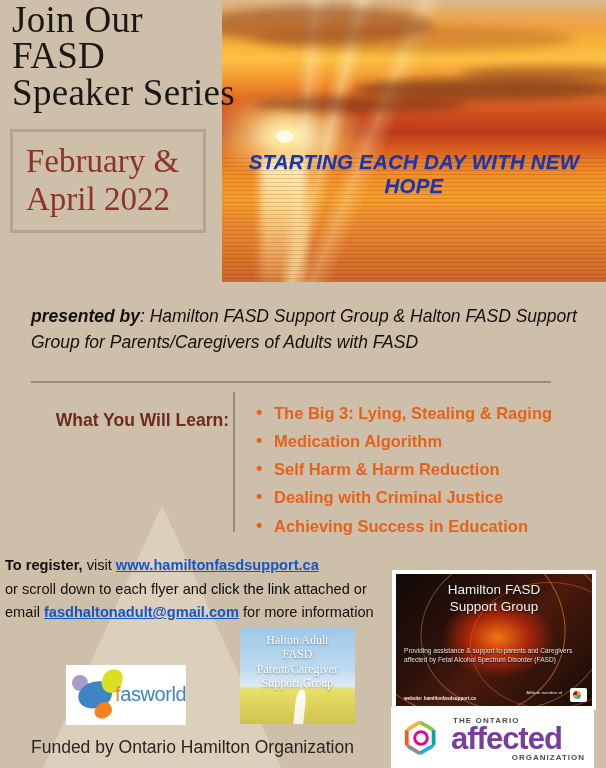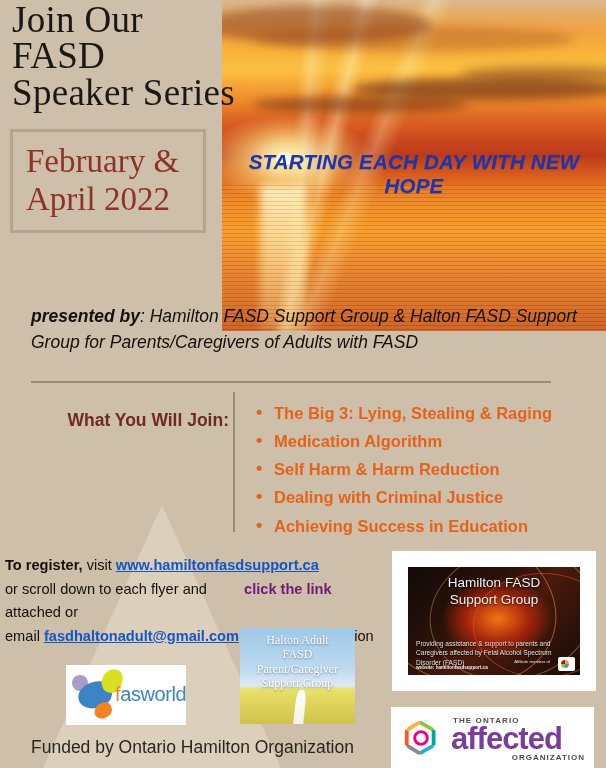--- a/index.html
+++ b/index.html
@@ -45,21 +45,21 @@
     z-index:3;
   }
   .date-line{
     font-family:"Liberation Serif", serif;
     font-size:33px;line-height:1.14;
     color:#8e3327;
   }
 
   
   .sunset{
-    position:absolute;left:222px;top:0;width:384px;height:331px;
+    position:absolute;left:222px;top:0;width:384px;height:282px;
     overflow:hidden;z-index:2;
     background:
       radial-gradient(ellipse 120px 60px at 17% 48%, rgba(255,255,210,.95) 0%, rgba(255,225,120,.55) 40%, rgba(255,170,40,0) 72%),
       linear-gradient(to bottom,
         #d9b98f 0%,
         #e8a95c 5%,
         #f2a23f 10%,
         #f9b43a 16%,
         #fbc043 21%,
         #f08c2b 30%,
@@ -161,26 +161,26 @@
     color:#e4631b;font-size:18px;
   }
 
   
   .register{
     position:absolute;left:5px;top:554px;width:380px;
     font-size:14.6px;line-height:1.62;color:#15100c;z-index:3;
   }
   .register b{font-weight:bold;}
   .lnk{color:#1556c6;font-weight:bold;text-decoration:underline;}
-  .lnk-nounder{color:#701a75;font-weight:bold;text-decoration:none;margin-left:33px;}
+  .lnk-nounder{color:#000000;font-weight:normal;text-decoration:none;}
 
   
   .hamilton-card{
-    position:absolute;left:392px;top:551px;width:204px;height:140px;
-    background:#ffffff;z-index:4;padding:16px;box-sizing:border-box;
+    position:absolute;left:392px;top:570px;width:204px;height:140px;
+    background:#ffffff;z-index:4;padding:4px;box-sizing:border-box;
   }
   .hamilton-inner{
     width:100%;height:100%;position:relative;overflow:hidden;
     background:
       radial-gradient(ellipse 70px 50px at 52% 48%, rgba(255,120,20,.95), rgba(190,40,10,.8) 45%, rgba(30,12,8,0) 80%),
       linear-gradient(135deg,#120a08 0%,#2a1109 35%,#4a1a0c 55%,#170b07 100%);
   }
   .swirl{position:absolute;border:1px solid rgba(255,150,60,.55);border-radius:50%;}
   .s1{left:-24%;top:-34%;width:110%;height:140%;transform:rotate(18deg);}
   .s2{left:12%;top:-18%;width:95%;height:120%;border-color:rgba(255,200,100,.35);transform:rotate(-12deg);}
@@ -319,21 +319,21 @@
     <div class="sunset-caption">STARTING EACH DAY WITH NEW HOPE</div>
   </div>
 
   <div class="presented">
     <b>presented by</b><span>: </span><span>Hamilton FASD Support Group &amp; Halton FASD Support Group for Parents/Caregivers of Adults with FASD</span>
   </div>
 
   <div class="hr-top"></div>
 
   <div class="learn-wrap">
-    <div class="learn-label">What You Will Join:</div>
+    <div class="learn-label">What You Will Learn:</div>
     <div class="vdivider"></div>
     <ul class="bullets">
       <li>The Big 3: Lying, Stealing &amp; Raging</li>
       <li>Medication Algorithm</li>
       <li>Self Harm &amp; Harm Reduction</li>
       <li>Dealing with Criminal Justice</li>
       <li>Achieving Success in Education</li>
     </ul>
   </div>
 

